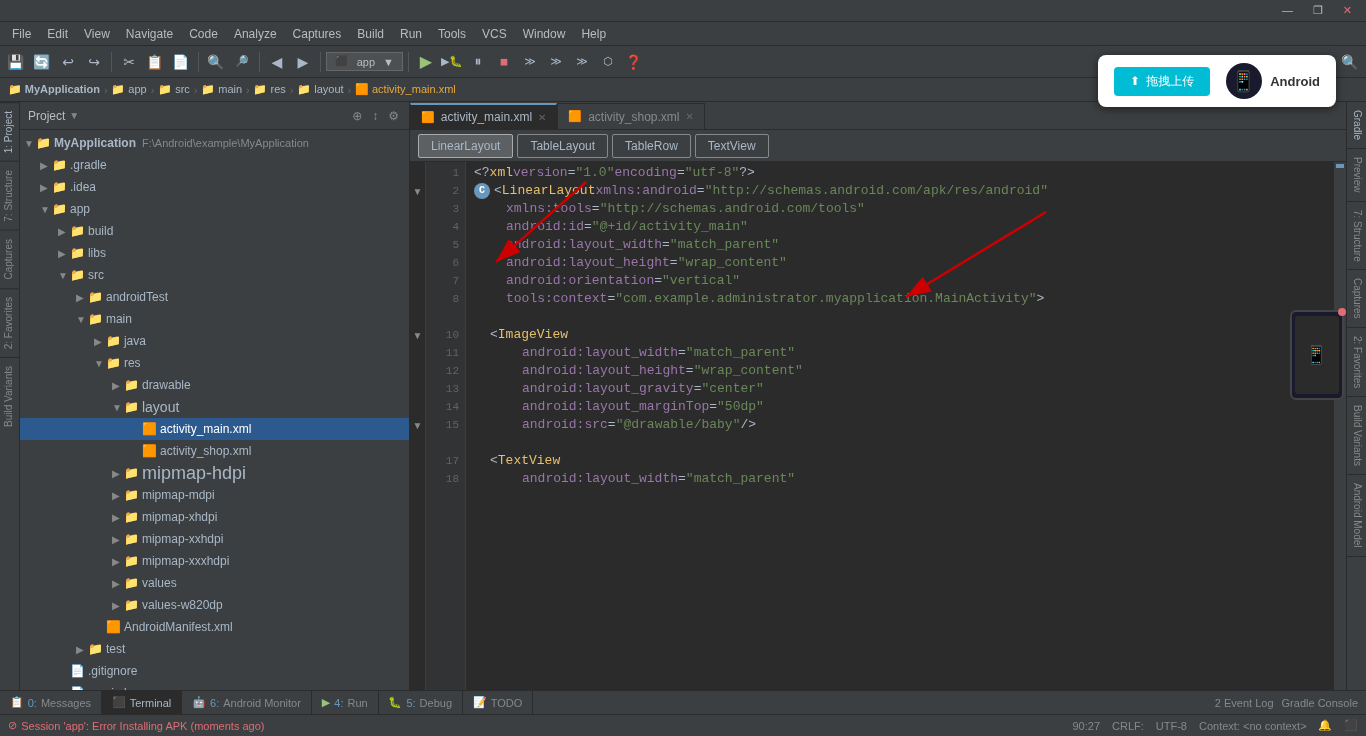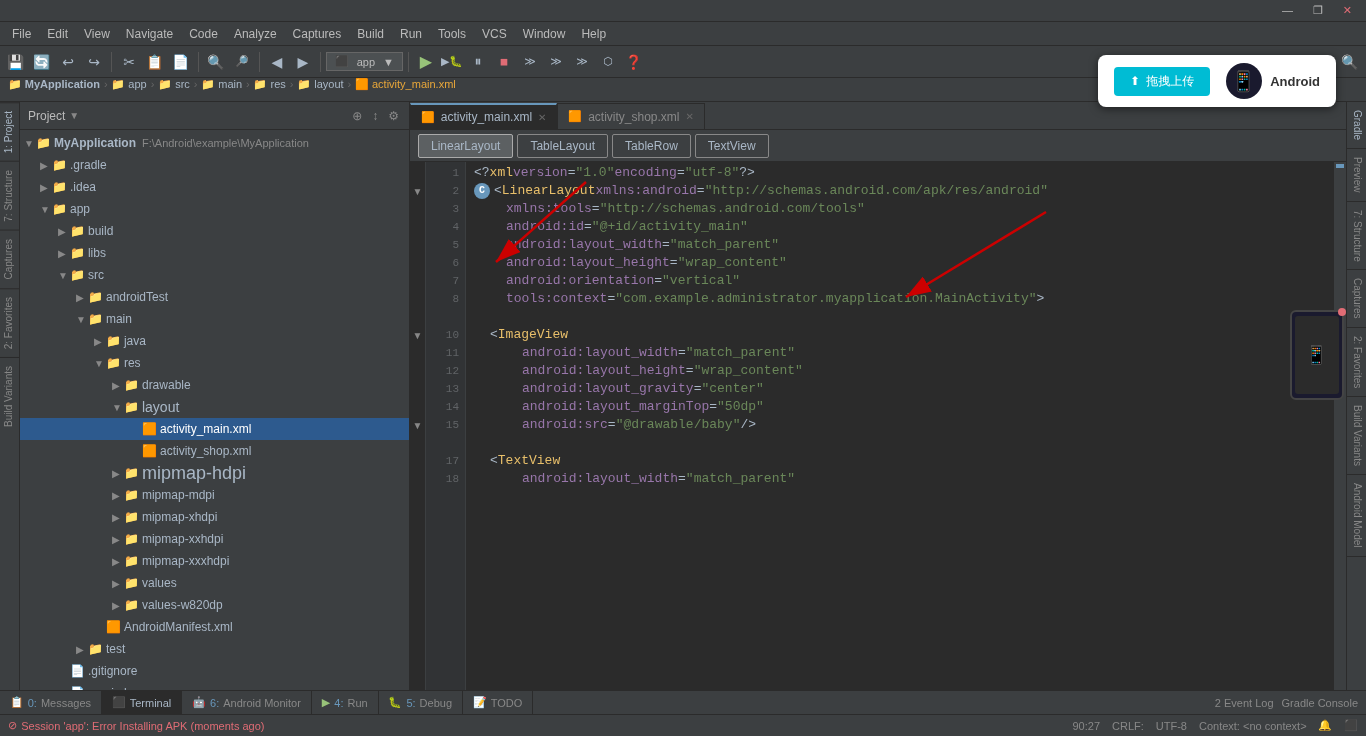--- a/index.html
+++ b/index.html
@@ -15,21 +15,21 @@
     
     
     #toolbar { background: #3c3f41; height: 32px; display: flex; align-items: center; padding: 0 4px; border-bottom: 1px solid #2b2b2b; gap: 2px; }
     .toolbar-btn { width: 24px; height: 24px; display: flex; align-items: center; justify-content: center; cursor: pointer; color: #a9b7c6; font-size: 14px; border-radius: 2px; }
     .toolbar-sep { width: 1px; height: 20px; background: #555; margin: 0 3px; }
     .toolbar-app { background: #4c5052; border: 1px solid #666; padding: 2px 8px; font-size: 11px; color: #bbbbbb; cursor: pointer; display: flex; align-items: center; gap: 4px; }
     .toolbar-run { color: #98c379; font-size: 16px; }
     .toolbar-debug { color: #e06c75; font-size: 16px; }
     
     
-    #breadcrumb { background: #3c3f41; height: 24px; display: flex; padding: 0 8px; border-bottom: 1px solid #2b2b2b; font-size: 11px; color: #a9b7c6; gap: 4px; }
+    #breadcrumb { background: #3c3f41; height: 24px; display: flex; align-items: center; padding: 0 8px; border-bottom: 1px solid #2b2b2b; font-size: 11px; color: #a9b7c6; gap: 4px; }
     .bc-sep { color: #666; }
     .bc-item { cursor: pointer; }
     
     
     #main { display: flex; height: calc(736px - 22px - 24px - 32px - 24px - 24px - 22px); }
     
     
     #left-tabs { width: 20px; background: #3c3f41; border-right: 1px solid #2b2b2b; display: flex; flex-direction: column; }
     .vtab { writing-mode: vertical-rl; transform: rotate(180deg); font-size: 10px; padding: 8px 3px; cursor: pointer; color: #888; border-bottom: 1px solid #2b2b2b; }
     

